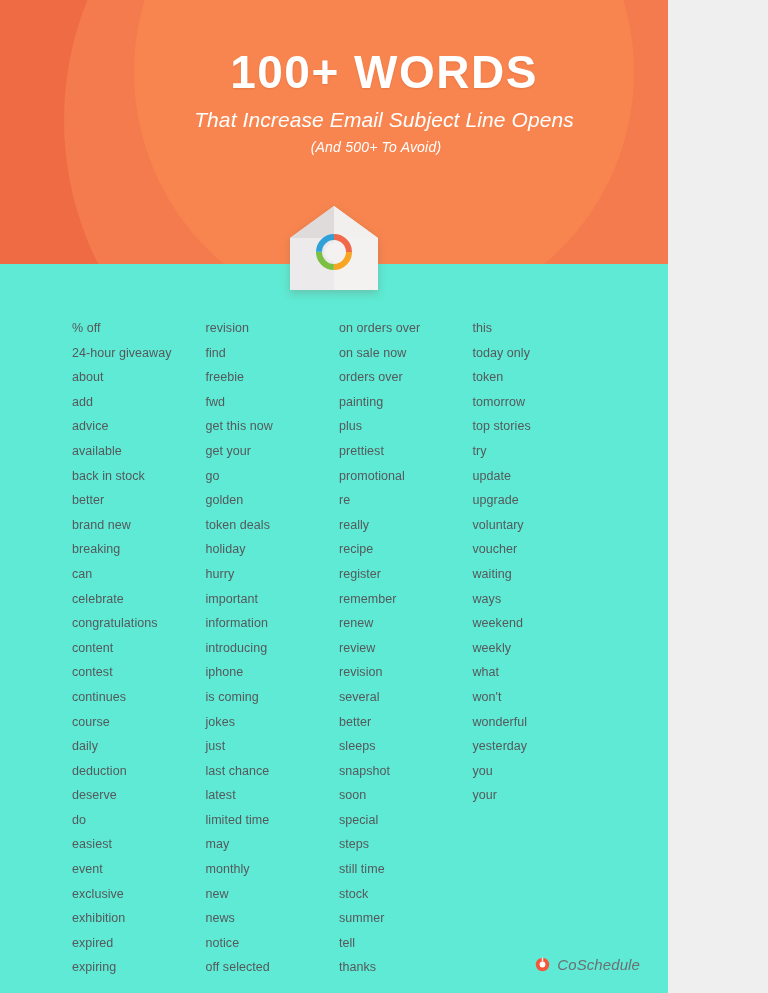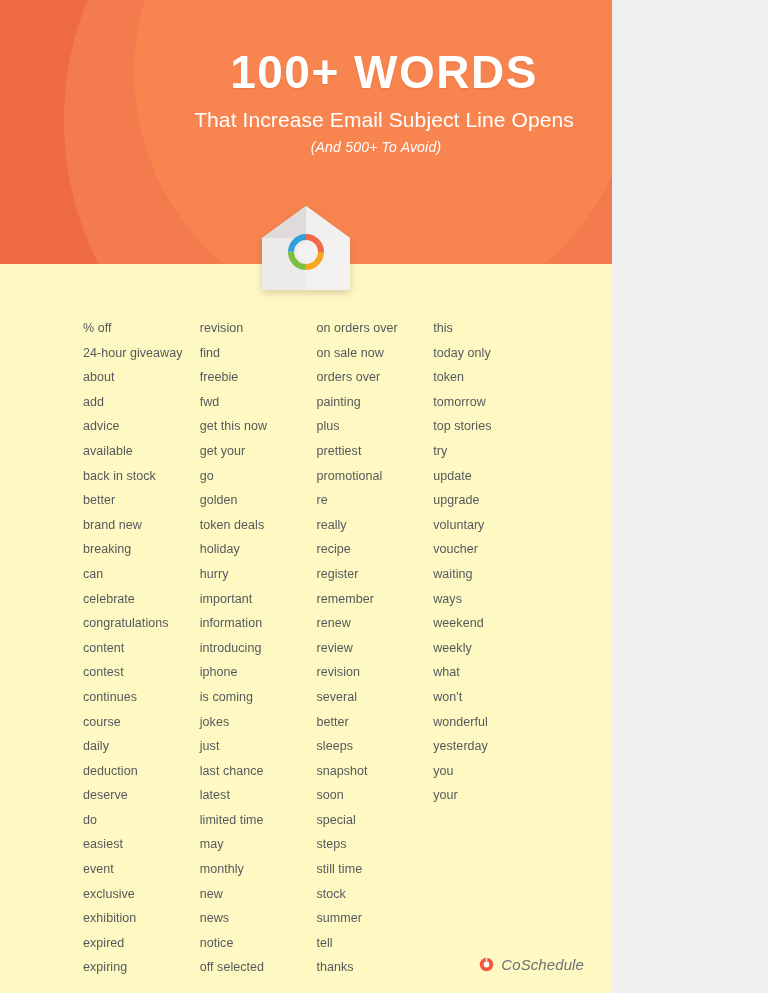--- a/index.html
+++ b/index.html
@@ -8,23 +8,23 @@
   }
   body {
     width: 768px;
     height: 993px;
     background: #f0efef;
     font-family: "Liberation Sans", sans-serif;
     overflow: hidden;
   }
   .page {
     position: relative;
-    width: 612px;
+    width: 668px;
     height: 993px;
-    background: #fef9c3;
+    background: #5eead4;
     overflow: hidden;
   }
 
   
   .header {
     position: relative;
     width: 768px;
     height: 264px;
     background: #ef6b44;
     overflow: hidden;
@@ -61,20 +61,21 @@
     letter-spacing: 1.5px;
     line-height: 1.05;
     margin: 0;
     text-shadow: 0 1px 2px rgba(150,50,20,0.18);
   }
   .subtitle {
     font-size: 21px;
     font-weight: normal;
     margin: 12px 0 0 0;
     letter-spacing: 0.1px;
+    font-style: italic;
   }
   .subsubtitle {
     font-size: 14px;
     font-style: italic;
     margin: 7px 16px 0 0;
     letter-spacing: 0.2px;
   }
 
   
   .badge-wrap {
@@ -98,21 +99,21 @@
     position: absolute;
     left: 30px;
     top: 34px;
     width: 36px;
     height: 36px;
   }
 
   
   .content {
     position: relative;
-    padding: 58px 0 0 11px;
+    padding: 58px 0 0 0;
   }
   .columns {
     display: flex;
     padding: 0 62px 0 72px;
     box-sizing: border-box;
   }
   .col {
     flex: 1 1 0;
     min-width: 0;
   }

